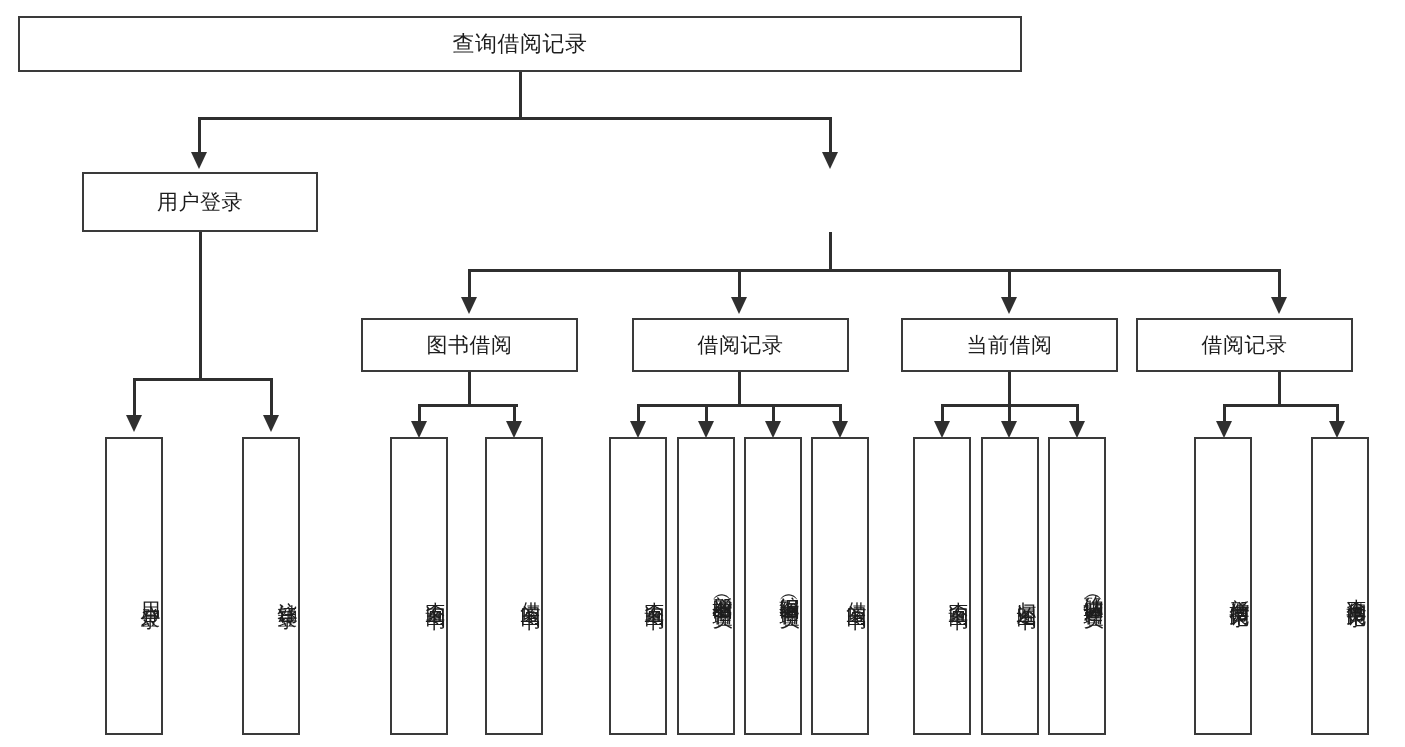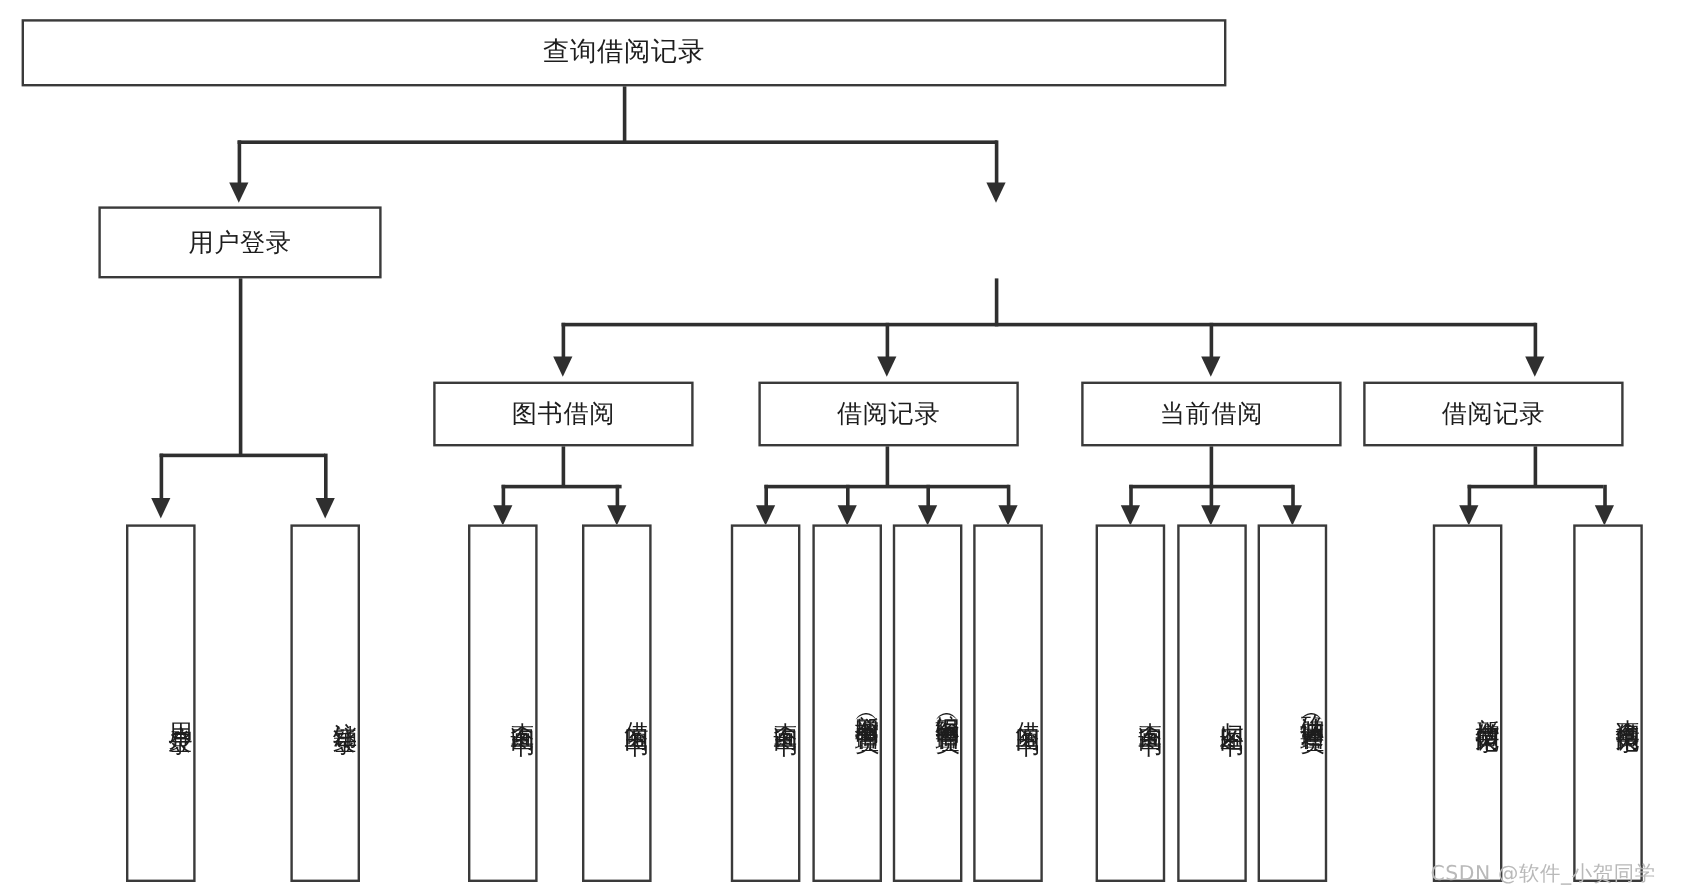--- a/index.html
+++ b/index.html
@@ -162,15 +162,14 @@
   <div class="node v tall" style="left:744px; top:437px; width:58px; height:298px;">编辑图书（管理员）</div>
   <div class="node v" style="left:811px; top:437px; width:58px; height:298px;">借阅图书</div>
 
   <div class="node v" style="left:913px; top:437px; width:58px; height:298px;">查询图书</div>
   <div class="node v" style="left:981px; top:437px; width:58px; height:298px;">归还图书</div>
   <div class="node v tall" style="left:1048px; top:437px; width:58px; height:298px;">确认归还（管理员）</div>
 
   <div class="node v tall" style="left:1194px; top:437px; width:58px; height:298px;">新增借阅记录</div>
   <div class="node v tall" style="left:1311px; top:437px; width:58px; height:298px;">查询借阅记录</div>
 
-  <div class="watermark" style="left:1192px; top:716px;">CSDN @软件_小贺同学</div>
 
 </div>
 
 </body></html>

